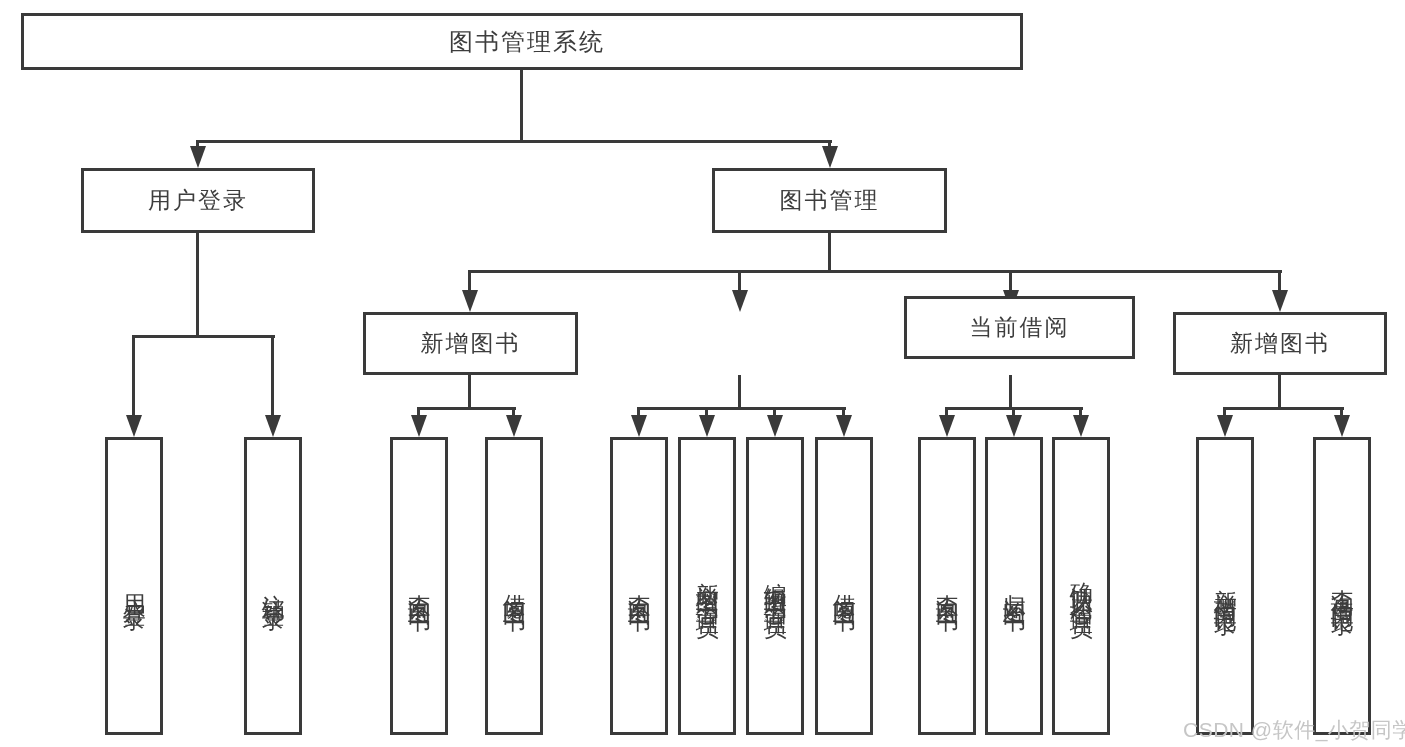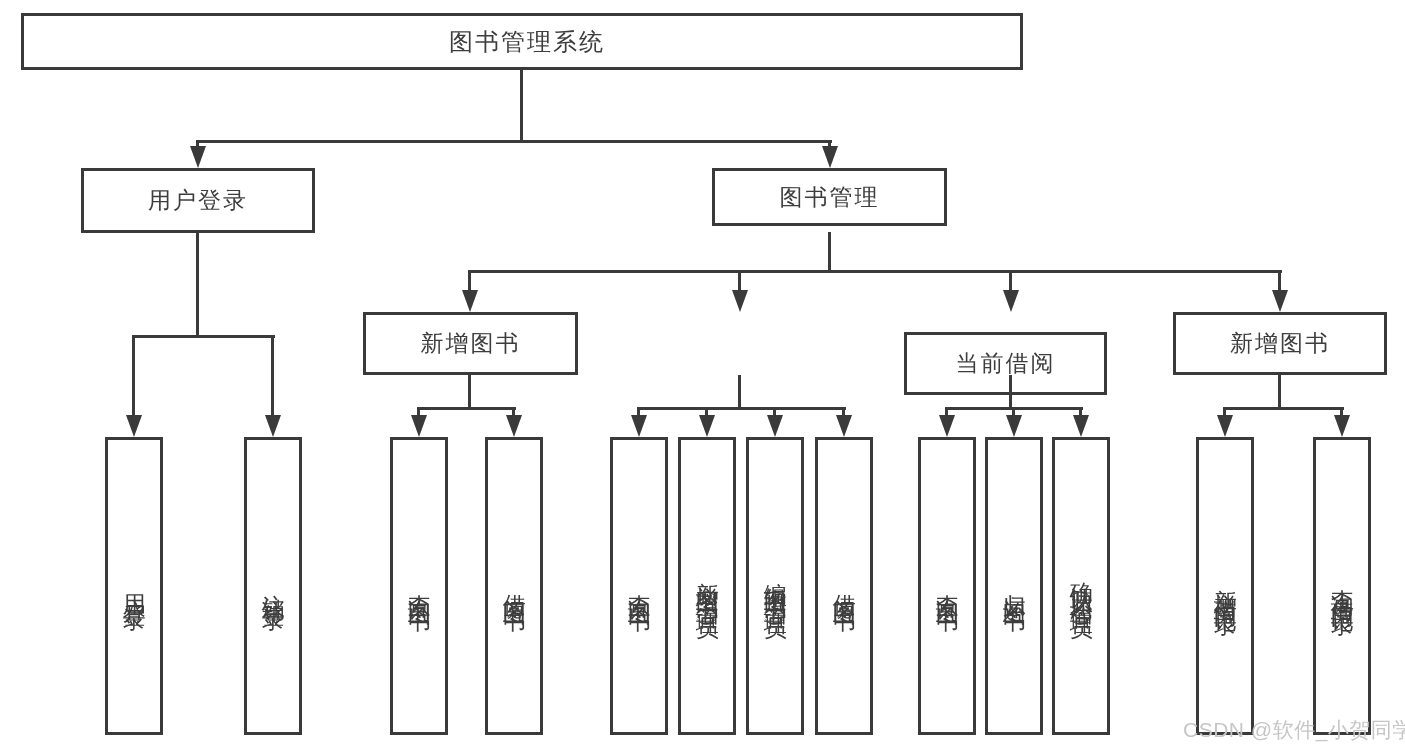--- a/index.html
+++ b/index.html
@@ -48,42 +48,42 @@
   <div class="box root" style="left:21px;top:13px;width:1002px;height:57px">图书管理系统</div>
 
   <div class="vline" style="left:520px;top:70px;height:70px"></div>
   <div class="hline" style="left:196px;top:140px;width:636px"></div>
   <div class="vline" style="left:196px;top:140px;height:6px"></div>
   <div class="arrow" style="left:190px;top:146px"></div>
   <div class="vline" style="left:828px;top:140px;height:6px"></div>
   <div class="arrow" style="left:822px;top:146px"></div>
 
   <div class="box" style="left:81px;top:168px;width:234px;height:65px">用户登录</div>
-  <div class="box" style="left:712px;top:168px;width:235px;height:58px">图书管理</div>
+  <div class="box" style="left:712px;top:168px;width:235px;height:65px">图书管理</div>
 
   <div class="vline" style="left:196px;top:233px;height:102px"></div>
   <div class="hline" style="left:132px;top:335px;width:143px"></div>
   <div class="vline" style="left:132px;top:335px;height:80px"></div>
   <div class="arrow" style="left:126px;top:415px"></div>
   <div class="vline" style="left:271px;top:335px;height:80px"></div>
   <div class="arrow" style="left:265px;top:415px"></div>
 
   <div class="vline" style="left:828px;top:232px;height:38px"></div>
   <div class="hline" style="left:468px;top:270px;width:814px"></div>
   <div class="vline" style="left:468px;top:270px;height:20px"></div>
   <div class="arrow" style="left:462px;top:290px"></div>
   <div class="vline" style="left:738px;top:270px;height:20px"></div>
   <div class="arrow" style="left:732px;top:290px"></div>
   <div class="vline" style="left:1009px;top:270px;height:20px"></div>
   <div class="arrow" style="left:1003px;top:290px"></div>
   <div class="vline" style="left:1278px;top:270px;height:20px"></div>
   <div class="arrow" style="left:1272px;top:290px"></div>
 
   <div class="box" style="left:363px;top:312px;width:215px;height:63px">新增图书</div>
-  <div class="box" style="left:904px;top:332px;width:203px;height:63px">当前借阅</div>
+  <div class="box" style="left:904px;top:296px;width:231px;height:63px">当前借阅</div>
   <div class="box" style="left:1173px;top:312px;width:214px;height:63px">新增图书</div>
 
   <div class="vline" style="left:468px;top:375px;height:32px"></div>
   <div class="hline" style="left:417px;top:407px;width:99px"></div>
   <div class="vline" style="left:417px;top:407px;height:8px"></div>
   <div class="arrow" style="left:411px;top:415px"></div>
   <div class="vline" style="left:512px;top:407px;height:8px"></div>
   <div class="arrow" style="left:506px;top:415px"></div>
 
   <div class="vline" style="left:738px;top:375px;height:32px"></div>

